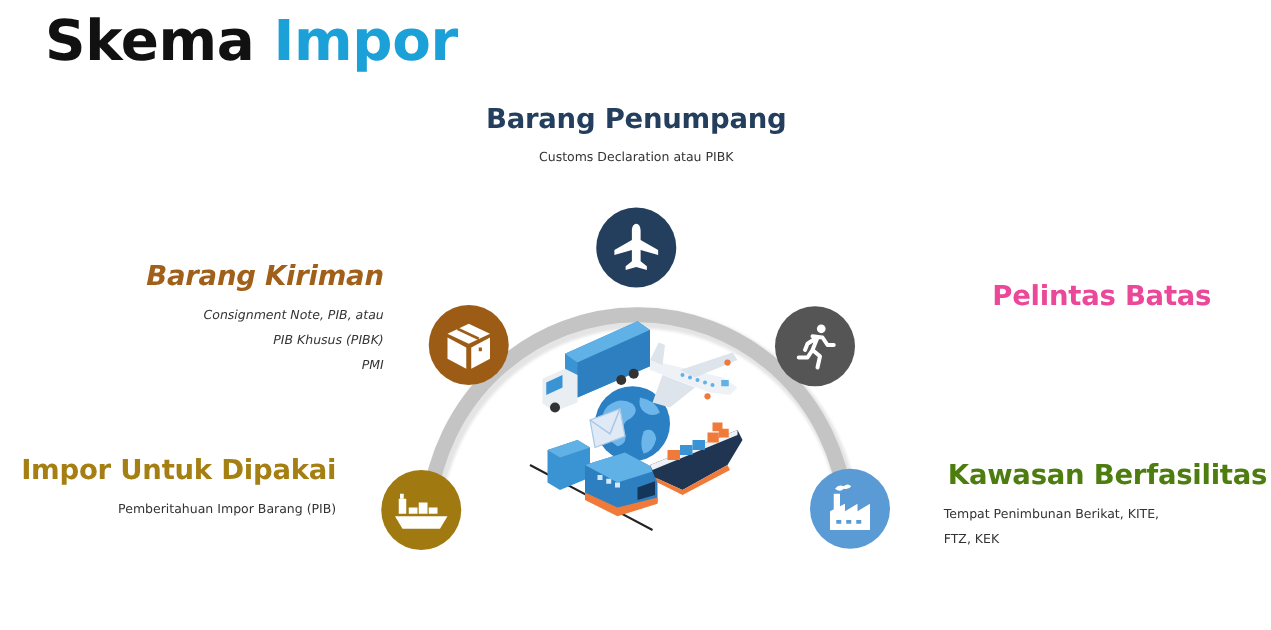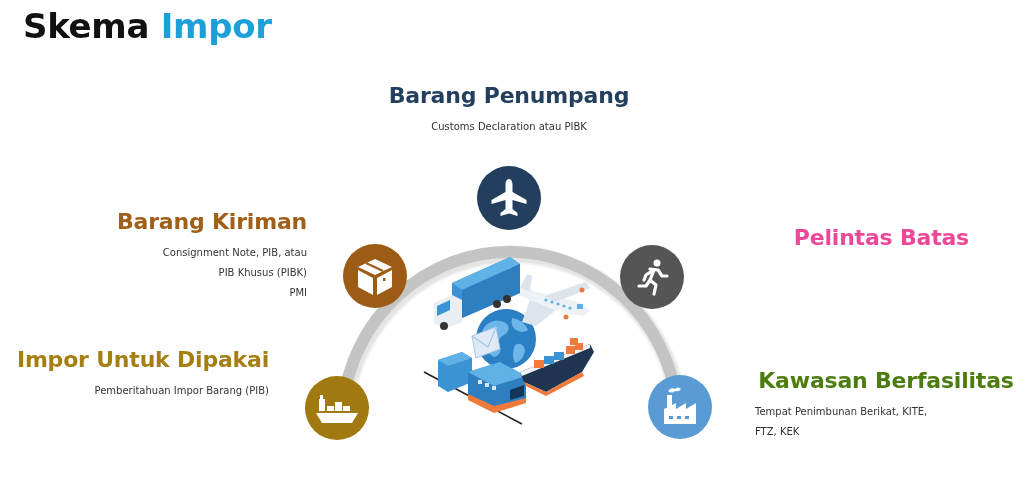--- a/index.html
+++ b/index.html
@@ -1,18 +1,18 @@
 <!DOCTYPE html>
 <html><head>
 <meta charset="utf-8">
 <style>
   html, body { margin:0; padding:0; background:#ffffff; }
   body { width:1017px; height:504px; position:relative; overflow:hidden;
          font-family:"Liberation Sans", "DejaVu Sans", sans-serif; }
-  .title { position:absolute; left:23px; top:6px; font-size:34px; font-weight:700;
+  .title { position:absolute; left:36px; top:6px; font-size:45px; font-weight:700;
            letter-spacing:-0.3px; font-family:"DejaVu Sans", sans-serif; }
   .title .t1 { color:#111111; }
   .title .t2 { color:#1ba0d8; }
   svg.diagram { position:absolute; left:0; top:0; }
   .label { position:absolute; }
   .label .head { font-weight:700; font-size:22px; font-family:"DejaVu Sans", sans-serif; letter-spacing:-0.2px; }
   .label .desc { font-size:10px; color:#333333; line-height:20px; margin-top:9px; font-family:"DejaVu Sans", sans-serif; }
   .right-align { text-align:right; }
   .center-align { text-align:center; }
   .node { position:absolute; width:64px; height:64px; border-radius:50%; }
@@ -148,34 +148,34 @@
   </svg>
 </div>
 
 <div class="label center-align" style="left:369px; top:83px; width:280px;">
   <div class="head" style="color:#243f5e;">Barang Penumpang</div>
   <div class="desc">
     <div>Customs Declaration atau PIBK</div>
   </div>
 </div>
 
-<div class="label right-align" style="left:60px; top:209px; width:247px;">
+<div class="label right-align" style="left:60px; top:209px; width:247px;font-style:italic;">
   <div class="head" style="color:#a0601a;">Barang Kiriman</div>
   <div class="desc">
     <div>Consignment Note, PIB, atau</div>
     <div>PIB Khusus (PIBK)</div>
     <div>PMI</div>
   </div>
 </div>
 
 <div class="label" style="left:709px; top:225px; width:260px;">
   <div class="head" style="color:#ec4899;text-align:right;">Pelintas Batas</div>
 </div>
 
-<div class="label right-align" style="left:0px; top:347px; width:269px;">
+<div class="label right-align" style="left:0px; top:364px; width:269px;">
   <div class="head" style="color:#a57f12;">Impor Untuk Dipakai</div>
   <div class="desc">
     <div>Pemberitahuan Impor Barang (PIB)</div>
   </div>
 </div>
 
 <div class="label" style="left:755px; top:368px; width:262px;">
   <div class="head" style="color:#4d7c0f;text-align:center;">Kawasan Berfasilitas</div>
   <div class="desc">
     <div>Tempat Penimbunan Berikat, KITE,</div>

